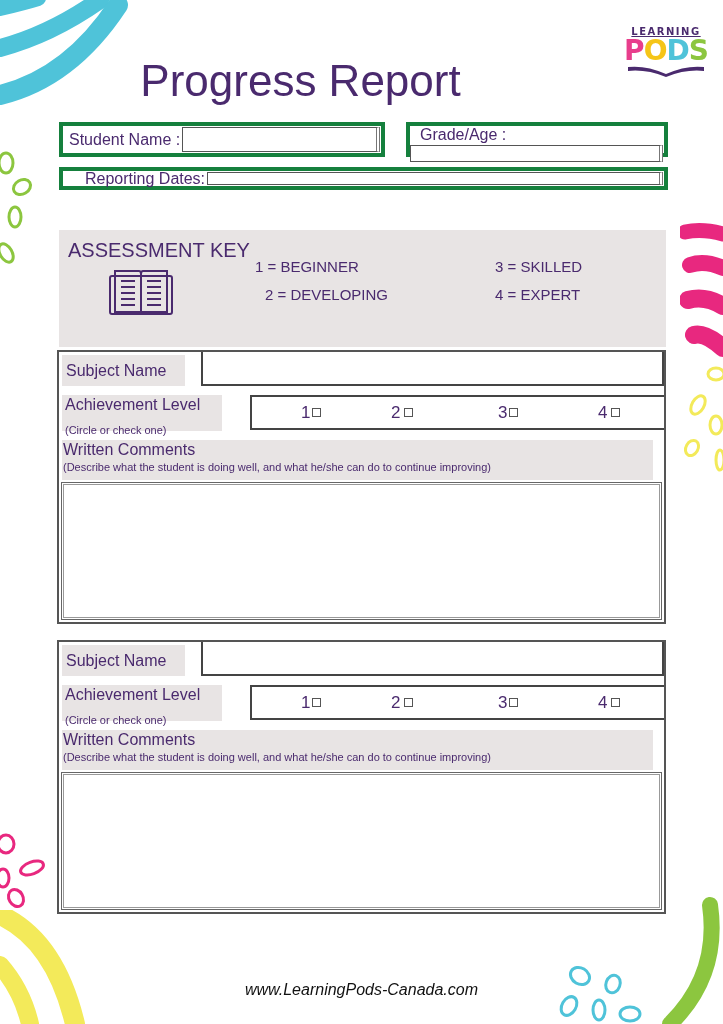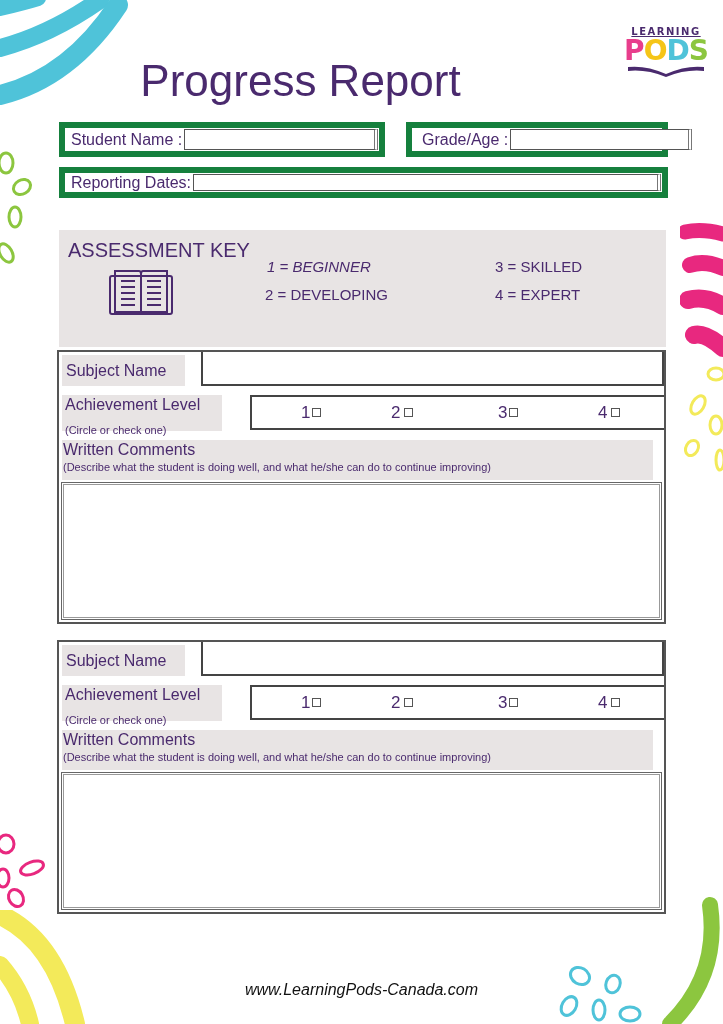--- a/index.html
+++ b/index.html
@@ -11,21 +11,21 @@
   .logo { position: absolute; left: 622px; top: 26px; width: 88px; height: 64px; text-align: center; }
   .logo .lw { font-family: "DejaVu Sans", sans-serif; font-size: 10px; font-weight: bold; letter-spacing: 1.5px; color: #4a2a6e; text-decoration: underline; }
   .logo .pods { font-family: "DejaVu Sans", sans-serif; font-weight: bold; font-size: 28px; line-height: 28px; letter-spacing: -1px; }
   .logo .pods span:nth-child(1){ color:#e83e8c; }
   .logo .pods span:nth-child(2){ color:#f5c518; }
   .logo .pods span:nth-child(3){ color:#4fc3d9; }
   .logo .pods span:nth-child(4){ color:#8cc63f; }
 
   .title { position: absolute; left: 0; width: 601px; top: 56px; text-align: center; font-size: 44px; color: #4a2a6e; font-family: "Liberation Sans", sans-serif; letter-spacing: 0px; }
 
-  .fieldbox { position: absolute; border: 6px solid #15803d; background: #fff; display: flex; align-items: stretch; }
+  .fieldbox { position: absolute; border: 4px solid #15803d; background: #fff; display: flex; align-items: stretch; }
   .fieldbox .lbl { font-size: 16px; color: #4a2a6e; padding: 0 2px 0 6px; display: flex; align-items: center; white-space: nowrap; }
   .fieldbox .inp { flex: 1; border: 1px solid #555; border-right: 4px double #777; margin: 1px 1px 1px 0; background: #fff; }
 
   .key { position: absolute; left: 59px; top: 230px; width: 607px; height: 117px; background: #e8e4e4; }
   .key .kt { position: absolute; left: 9px; top: 9px; font-size: 20px; color: #4a2a6e; }
   .key .book { position: absolute; left: 50px; top: 38px; }
   .key .item { position: absolute; font-size: 15px; color: #4a2a6e; }
 
   .section { position: absolute; left: 57px; width: 609px; border: 2px solid #555; background: #fff; }
   .section .row-subject-lbl { position: absolute; left: 3px; top: 3px; width: 123px; height: 31px; background: #e8e4e4; font-size: 16px; display: flex; align-items: center; padding-left: 4px; }
@@ -109,26 +109,26 @@
   </svg>
 </div>
 
 <div class="title">Progress Report</div>
 
 <div class="fieldbox" style="left:59px;top:122px;width:326px;height:35px;">
   <span class="lbl">Student Name :</span>
   <input class="inp" value="" style="">
 </div>
 
-<div class="fieldbox" style="left:406px;top:122px;width:262px;height:35px;">
+<div class="fieldbox" style="left:406px;top:122px;width:262px;height:35px;flex-direction:column;">
   <span class="lbl" style="padding-left:10px">Grade/Age :</span>
   <input class="inp" value="" style="">
 </div>
 
-<div class="fieldbox" style="left:59px;top:167px;width:609px;height:31px;">
+<div class="fieldbox" style="left:59px;top:167px;width:609px;height:23px;padding-left:16px;">
   <span class="lbl">Reporting Dates:</span>
   <input class="inp" value="" style="">
 </div>
 
 <div class="key">
   <div class="kt">ASSESSMENT KEY</div>
   <svg class="book" width="64" height="48" viewBox="0 0 64 48">
     <g fill="none" stroke="#4a2a6e" stroke-width="2">
       <rect x="1" y="8" width="62" height="38" rx="2"></rect>
       <path d="M6,3 L30,3 Q32,3 32,6 L32,44 L6,44 Z"></path>
@@ -138,21 +138,21 @@
       <line x1="12" y1="25" x2="26" y2="25"></line>
         <line x1="12" y1="31" x2="26" y2="31"></line>
         <line x1="12" y1="37" x2="26" y2="37"></line>
       <line x1="38" y1="13" x2="52" y2="13"></line>
         <line x1="38" y1="19" x2="52" y2="19"></line>
       <line x1="38" y1="25" x2="52" y2="25"></line>
         <line x1="38" y1="31" x2="52" y2="31"></line>
         <line x1="38" y1="37" x2="52" y2="37"></line>
     </g>
   </svg>
-  <div class="item" style="left:208px;top:28px;font-style:italic;">1 = BEGINNER</div>
+  <div class="item" style="left:196px;top:28px;">1 = BEGINNER</div>
   <div class="item" style="left:206px;top:56px;">2 = DEVELOPING</div>
   <div class="item" style="left:436px;top:28px;">3 = SKILLED</div>
   <div class="item" style="left:436px;top:56px;">4 = EXPERT</div>
 </div>
 
 <div class="section" style="top:350px;height:274px;">
   <div class="row-subject-lbl">Subject Name</div>
   <input class="subject-inp" value="" style="">
   <div class="ach-lbl">
     <span class="a1">Achievement Level</span>

